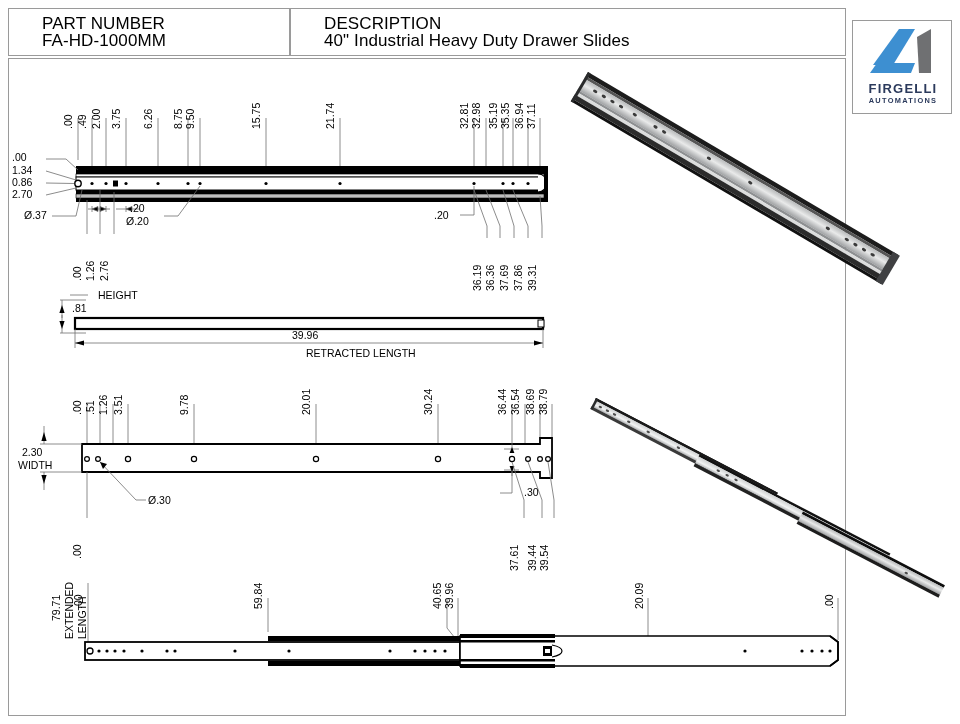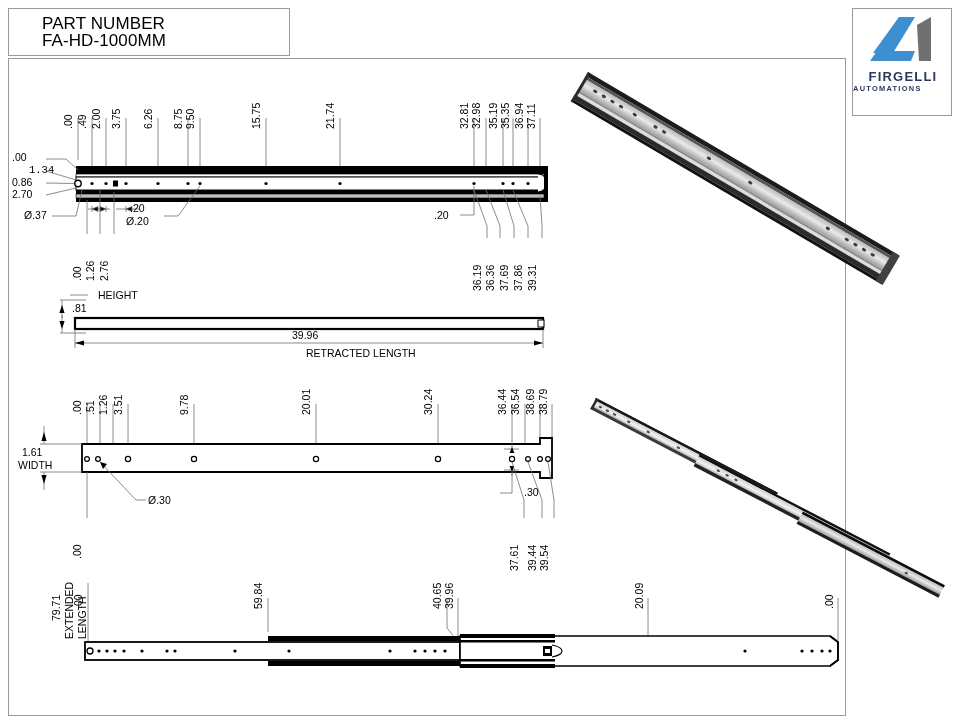--- a/index.html
+++ b/index.html
@@ -4,50 +4,54 @@
 <style>
   html,body{margin:0;padding:0;background:#fff;}
   body{width:960px;height:724px;overflow:hidden;
        font-family:"Liberation Sans","DejaVu Sans",sans-serif;color:#000;}
   #sheet{position:relative;width:960px;height:724px;background:#fff;}
 
   
   .tb-box{position:absolute;border:1px solid #9a9a9a;background:#fff;box-sizing:border-box;}
   #tb-part   {left:8px;  top:8px;  width:282px; height:48px;}
   #tb-desc   {left:290px;top:8px;  width:556px; height:48px;}
-  #tb-logo   {left:852px;top:8px;  width:100px; height:108px;}
+  #tb-logo   {left:852px;top:20px;  width:100px; height:94px;}
   #tb-body   {left:8px;  top:58px; width:838px; height:658px;}
   .tb-line{position:absolute;left:9px;font-size:17px;letter-spacing:.1px;white-space:nowrap;margin-left:24px;}
   .tb-l1{top:5px;}
   .tb-l2{top:22px;}
 
   
   .logo-wrap{position:absolute;left:0;top:0;width:100px;height:94px;}
   .logo-txt1{position:absolute;left:0;width:100px;top:60px;text-align:center;
              font-size:13px;font-weight:bold;letter-spacing:1.2px;color:#2b3a5c;}
-  .logo-txt2{position:absolute;left:0;width:100px;top:75px;
+  .logo-txt2{position:absolute;left:0;width:100px;top:75px;text-align:center;
              font-size:7.4px;font-weight:bold;letter-spacing:1.3px;color:#2b3a5c;}
 
   
   .lbl{position:absolute;font-size:10.5px;white-space:nowrap;line-height:1.05;}
   .vlbl{position:absolute;font-size:10.5px;white-space:nowrap;line-height:1.05;
         transform-origin:left bottom;transform:rotate(-90deg);}
   svg{position:absolute;left:0;top:0;overflow:visible;}
   .thin{stroke:#6f6f6f;stroke-width:.8;fill:none;}
 </style>
 </head>
 <body>
 
 <div id="sheet">
 
   <div class="tb-box" id="tb-part">
     <div class="tb-line tb-l1">PART NUMBER</div>
     <div class="tb-line tb-l2">FA-HD-1000MM</div>
   </div>
 
+  <div class="tb-box" id="tb-desc">
+    <div class="tb-line tb-l1">DESCRIPTION</div>
+    <div class="tb-line tb-l2">40" Industrial Heavy Duty Drawer Slides</div>
+  </div>
 
   <div class="tb-box" id="tb-logo">
     <div class="logo-wrap">
       <svg width="100" height="60" viewBox="0 0 100 60">
         <polygon points="20,44 46,8 62,8 40,44" fill="#3d8fd1"></polygon>
         <polygon points="17,52 58,52 62,42 24,42" fill="#3d8fd1"></polygon>
         <polygon points="64,16 78,8 78,52 66,52" fill="#6f7072"></polygon>
       </svg>
       <div class="logo-txt1">FIRGELLI</div>
       <div class="logo-txt2">AUTOMATIONS</div>
@@ -165,21 +169,21 @@
     <div class="vlbl" style="left:262px;top:118px;">15.75</div>
     <div class="vlbl" style="left:336px;top:118px;">21.74</div>
     <div class="vlbl" style="left:470px;top:118px;">32.81</div>
     <div class="vlbl" style="left:482px;top:118px;">32.98</div>
     <div class="vlbl" style="left:499px;top:118px;">35.19</div>
     <div class="vlbl" style="left:511px;top:118px;">35.35</div>
     <div class="vlbl" style="left:525px;top:118px;">36.94</div>
     <div class="vlbl" style="left:537px;top:118px;">37.11</div>
 
     <div class="lbl" style="left:12px;top:152px;">.00</div>
-    <div class="lbl" style="left:29px;top:165px;font-family:Liberation Mono, monospace;">1.34</div>
+    <div class="lbl" style="left:12px;top:165px;">1.34</div>
     <div class="lbl" style="left:12px;top:177px;">0.86</div>
     <div class="lbl" style="left:12px;top:189px;">2.70</div>
     <div class="lbl" style="left:24px;top:210px;">Ø.37</div>
 
     <div class="lbl" style="left:130px;top:203px;">.20</div>
     <div class="lbl" style="left:126px;top:216px;">Ø.20</div>
     <div class="lbl" style="left:434px;top:210px;">.20</div>
 
     <div class="vlbl" style="left:83px;top:270px;">.00</div>
     <div class="vlbl" style="left:96px;top:270px;">1.26</div>
@@ -299,21 +303,21 @@
     <div class="vlbl" style="left:109px;top:404px;">1.26</div>
     <div class="vlbl" style="left:124px;top:404px;">3.51</div>
     <div class="vlbl" style="left:190px;top:404px;">9.78</div>
     <div class="vlbl" style="left:312px;top:404px;">20.01</div>
     <div class="vlbl" style="left:434px;top:404px;">30.24</div>
     <div class="vlbl" style="left:508px;top:404px;">36.44</div>
     <div class="vlbl" style="left:521px;top:404px;">36.54</div>
     <div class="vlbl" style="left:536px;top:404px;">38.69</div>
     <div class="vlbl" style="left:549px;top:404px;">38.79</div>
 
-    <div class="lbl" style="left:22px;top:447px;">1.61</div>
+    <div class="lbl" style="left:22px;top:447px;">2.30</div>
     <div class="lbl" style="left:18px;top:460px;text-align:center;">WIDTH</div>
     <div class="lbl" style="left:148px;top:495px;">Ø.30</div>
     <div class="lbl" style="left:476px;top:487px;margin-left:48px;">.30</div>
 
     <div class="vlbl" style="left:83px;top:548px;">.00</div>
     <div class="vlbl" style="left:520px;top:560px;">37.61</div>
     <div class="vlbl" style="left:538px;top:560px;">39.44</div>
     <div class="vlbl" style="left:550px;top:560px;">39.54</div>
   </div>
 

